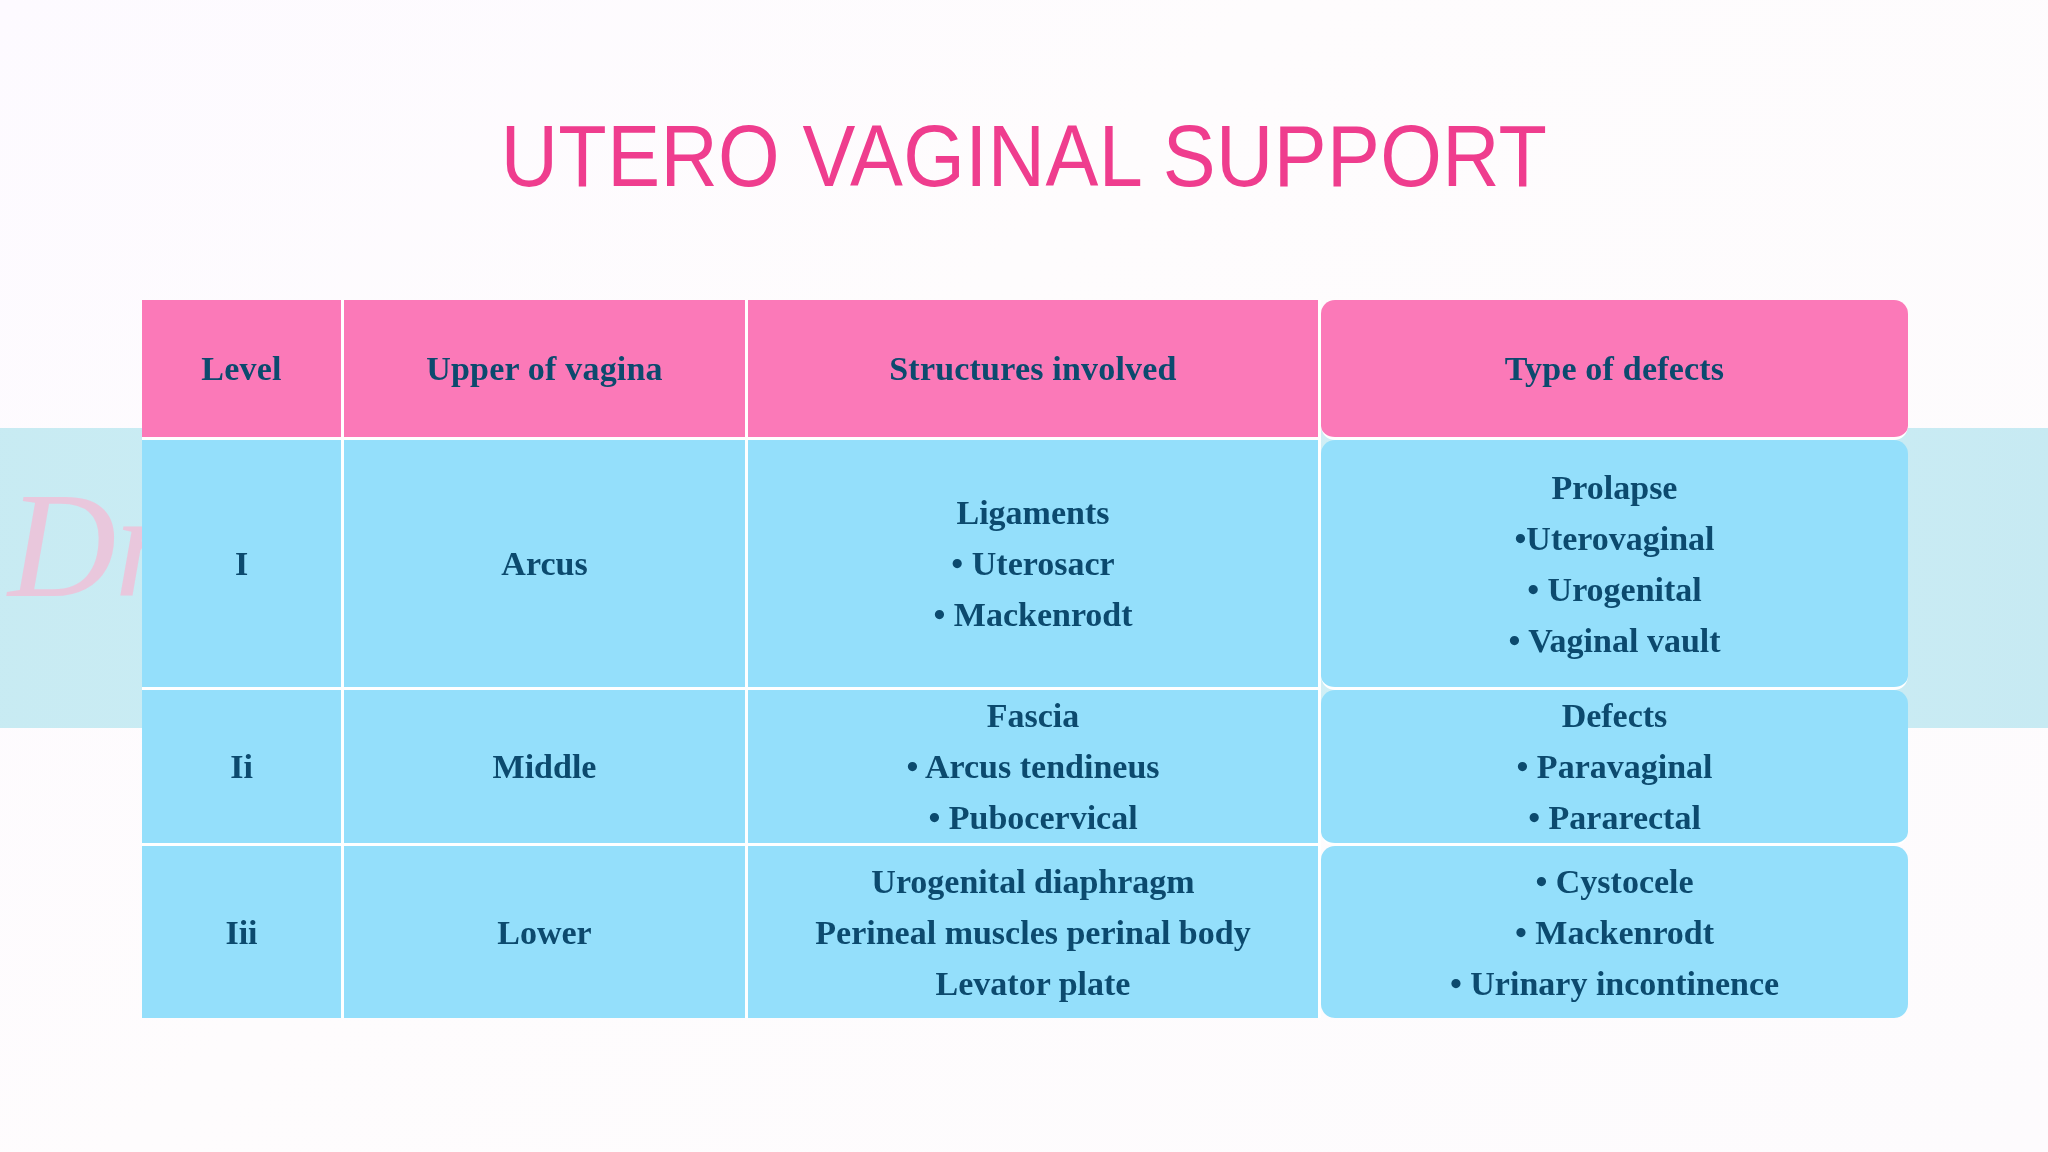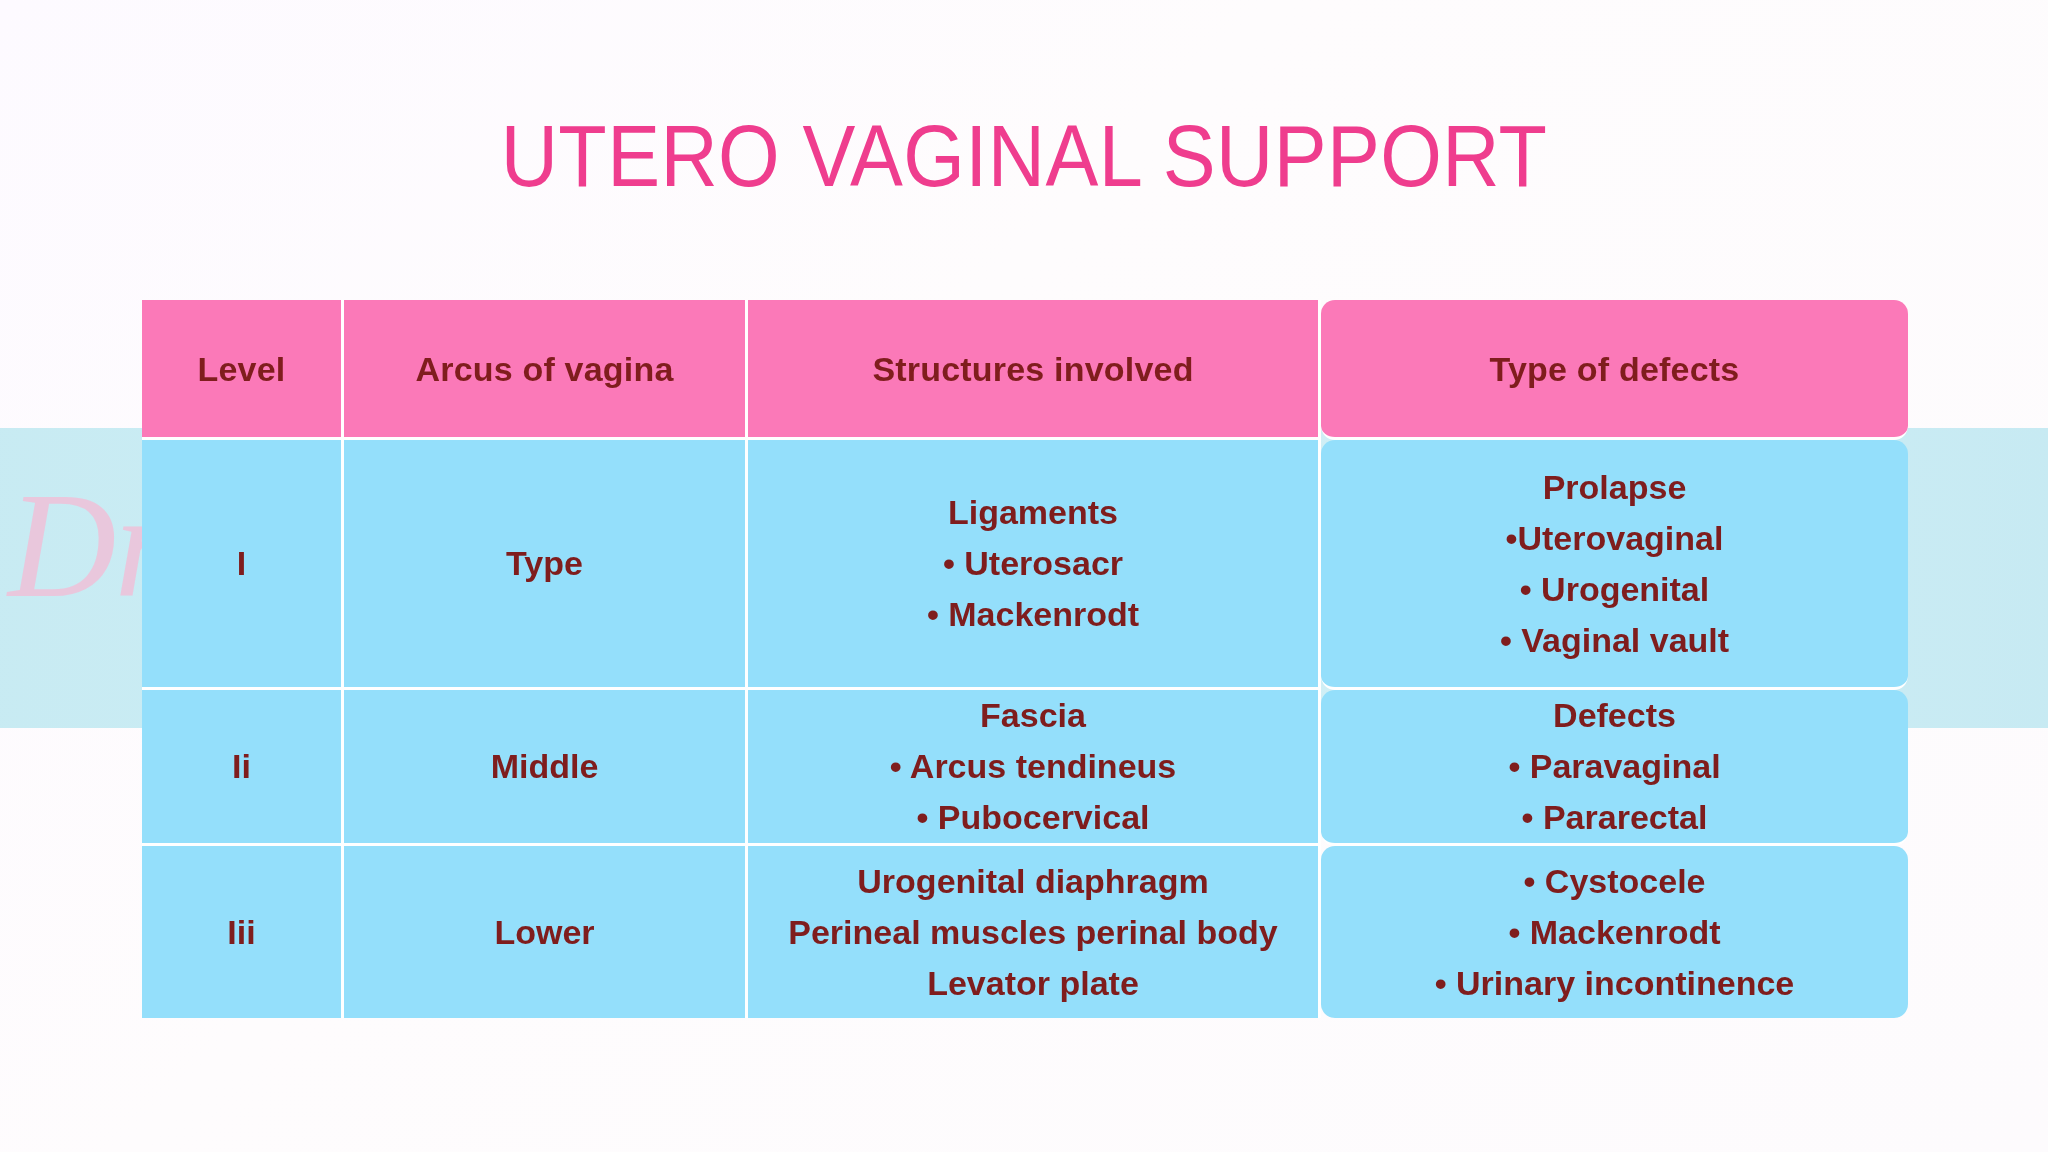--- a/index.html
+++ b/index.html
@@ -75,28 +75,29 @@
     position: absolute;
     left: 142px;
     top: 300px;
     width: 1766px;
     border-collapse: separate;
     border-spacing: 0;
   }
 
   #support-table th,
   #support-table td {
-    color: #7f1d1d;
+    color: #0c4a6e;
     text-align: center;
     vertical-align: middle;
     font-weight: bold;
     padding: 0;
     box-sizing: border-box;
     border-right: 3px solid #ffffff;
     border-bottom: 3px solid #ffffff;
+    font-family: Liberation Serif, serif;
   }
   #support-table th:last-child,
   #support-table td:last-child {
     border-right: none;
   }
   #support-table tr:last-child td {
     border-bottom: none;
   }
 
   #support-table thead th {
@@ -175,36 +176,36 @@
   <div id="bg-band"></div>
 
   <div id="watermark">Dr</div>
 
   <div id="title">UTERO VAGINAL SUPPORT</div>
 
   <table id="support-table">
     <thead>
       <tr>
         <th class="col-level">Level</th>
-        <th class="col-site">Arcus of vagina</th>
+        <th class="col-site">Upper of vagina</th>
         <th class="col-struct">Structures involved</th>
         <th class="col-defect">Type of defects</th>
       </tr>
     </thead>
     <tbody>
 
       <tr class="row-1">
         <td class="col-level">
           <span class="cell-lines">
             <span class="line">I</span>
           </span>
         </td>
         <td class="col-site">
           <span class="cell-lines">
-            <span class="line">Type</span>
+            <span class="line">Arcus</span>
           </span>
         </td>
         <td class="col-struct">
           <span class="cell-lines">
             <span class="line">Ligaments</span>
             <span class="line">•   Uterosacr</span>
             <span class="line">•   Mackenrodt</span>
           </span>
         </td>
         <td class="col-defect">

